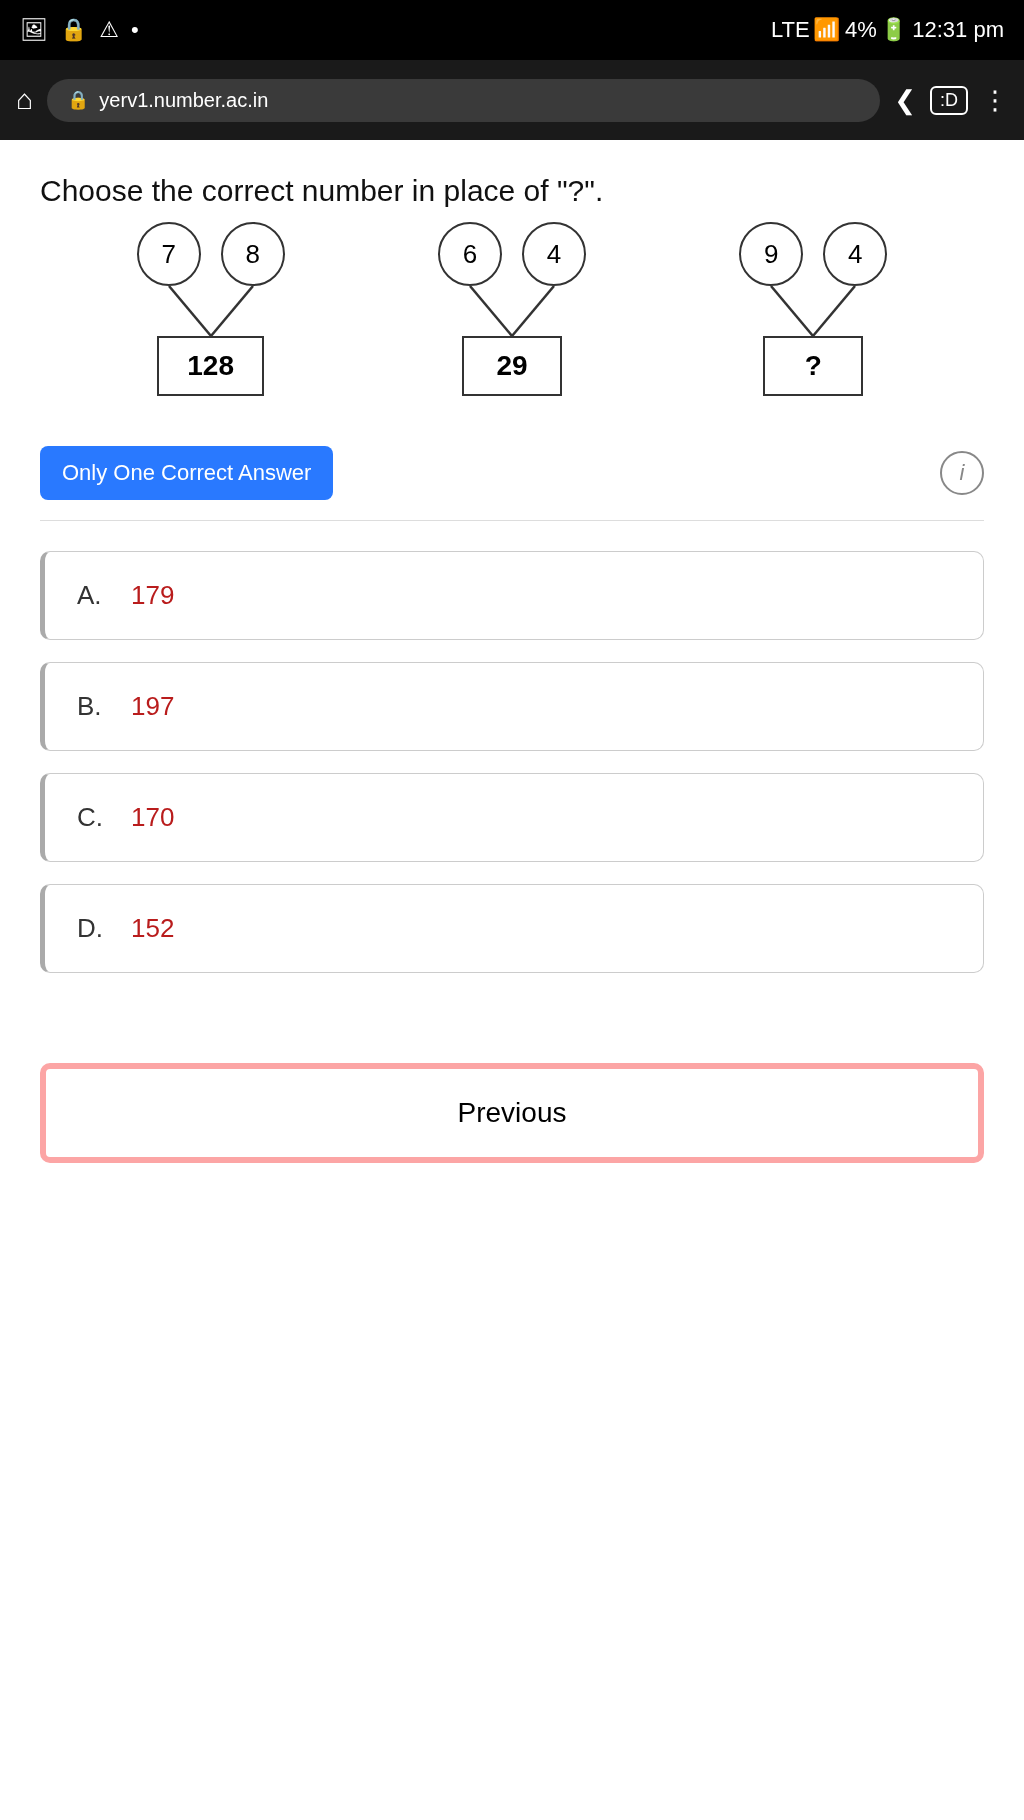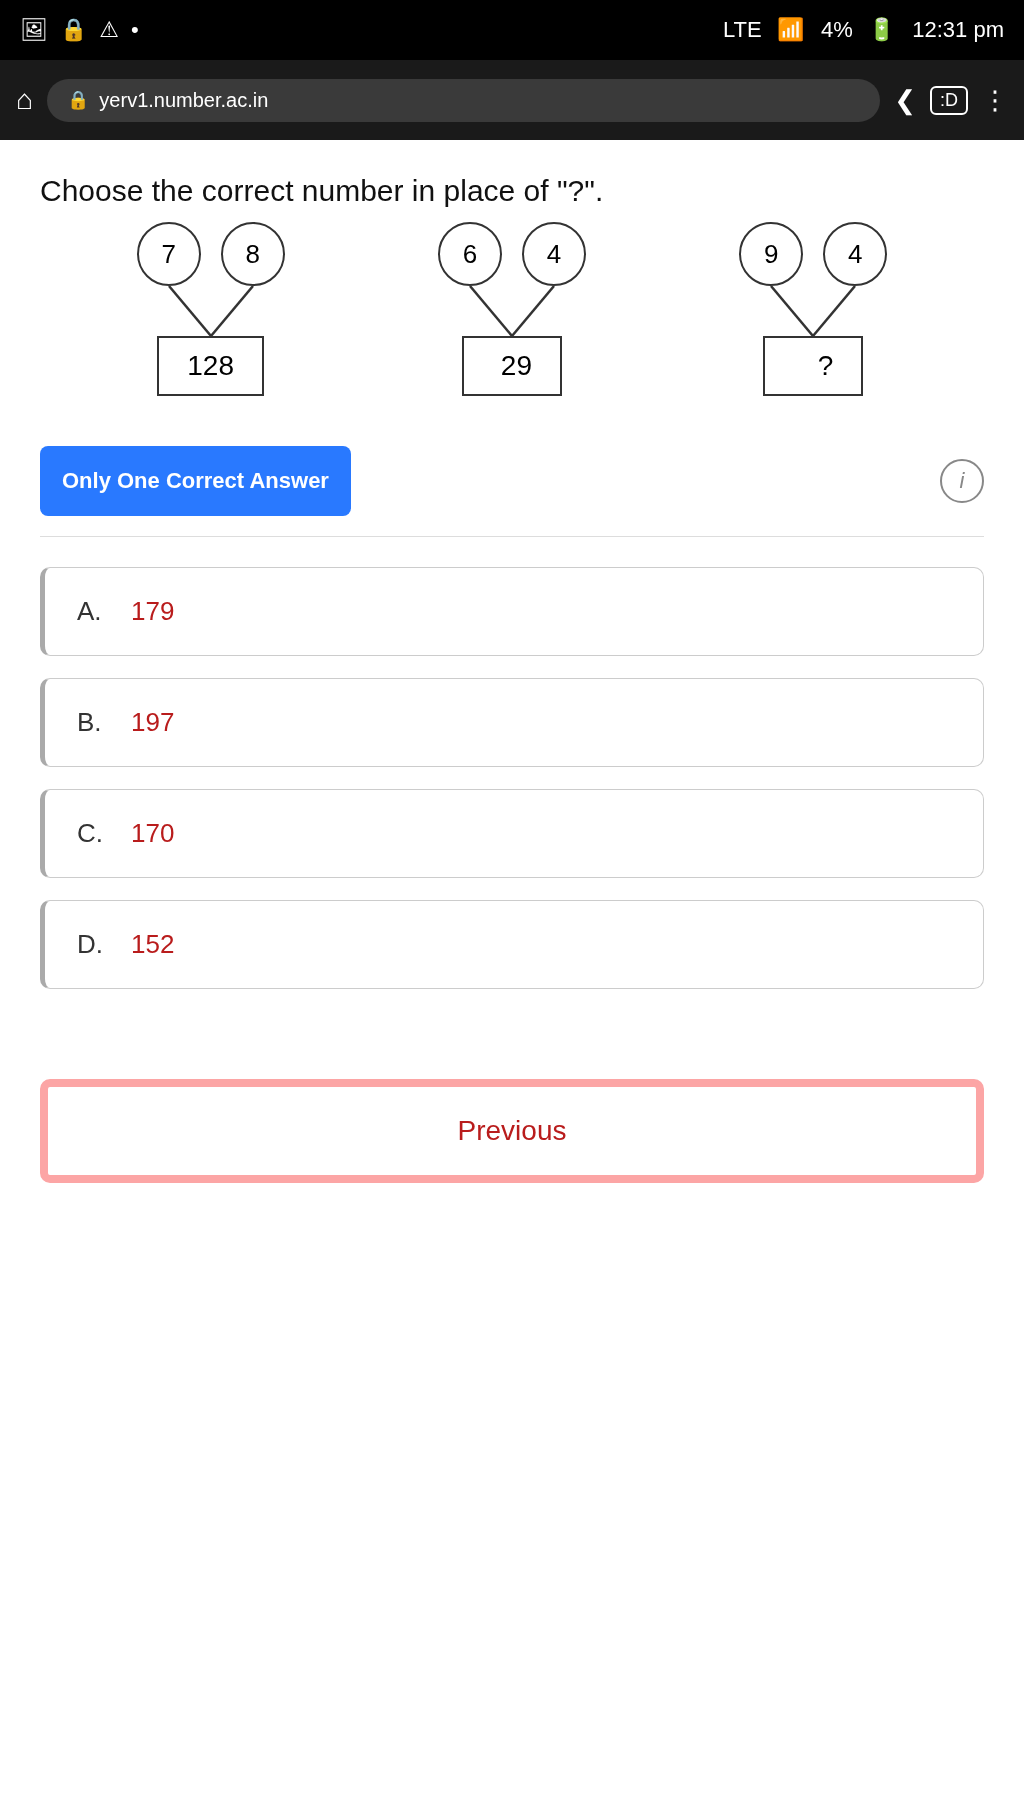--- a/index.html
+++ b/index.html
@@ -27,21 +27,21 @@
       display: flex;
       gap: 12px;
       align-items: center;
       font-size: 22px;
     }
     .status-right {
       font-size: 22px;
       font-weight: 500;
       display: flex;
       align-items: center;
-      gap: 16px;
+      gap: 4px;
     }
 
     
     .browser-bar {
       background: #1a1a1a;
       display: flex;
       align-items: center;
       padding: 10px 16px;
       gap: 14px;
       height: 80px;
@@ -132,40 +132,40 @@
     }
     .connector svg {
       width: 100%;
       height: 100%;
     }
 
     .square-node {
       border: 2.5px solid #333;
       padding: 12px 28px;
       font-size: 28px;
-      font-weight: 400;
+      font-weight: 700;
       background: #fff;
       min-width: 100px;
-      text-align: right;
+      text-align: center;
     }
 
     
     .answer-type-row {
       display: flex;
       justify-content: space-between;
       align-items: center;
       margin-bottom: 20px;
     }
     .answer-type-badge {
       background: #2979ff;
       color: #fff;
       border-radius: 8px;
-      padding: 22px 22px;
+      padding: 14px 22px;
       font-size: 22px;
-      font-weight: 700;
+      font-weight: 400;
     }
     .info-icon {
       width: 44px;
       height: 44px;
       border-radius: 50%;
       border: 2.5px solid #888;
       display: flex;
       align-items: center;
       justify-content: center;
       font-size: 22px;
@@ -213,25 +213,25 @@
     .bottom-nav {
       display: flex;
       gap: 24px;
       padding: 30px 40px 40px 40px;
       margin-top: 30px;
     }
 
     .nav-btn {
       flex: 1;
       padding: 28px;
-      border: 8px solid #fca5a5;
+      border: 6px solid #fca5a5;
       border-radius: 10px;
       background: #fff;
       font-size: 28px;
-      color: #b91c1c;
+      color: #000000;
       cursor: pointer;
       text-align: center;
     }
   </style>
 </head>
 <body>
 
 <div class="status-bar">
   <div class="status-left">
     <span>🖼</span>

